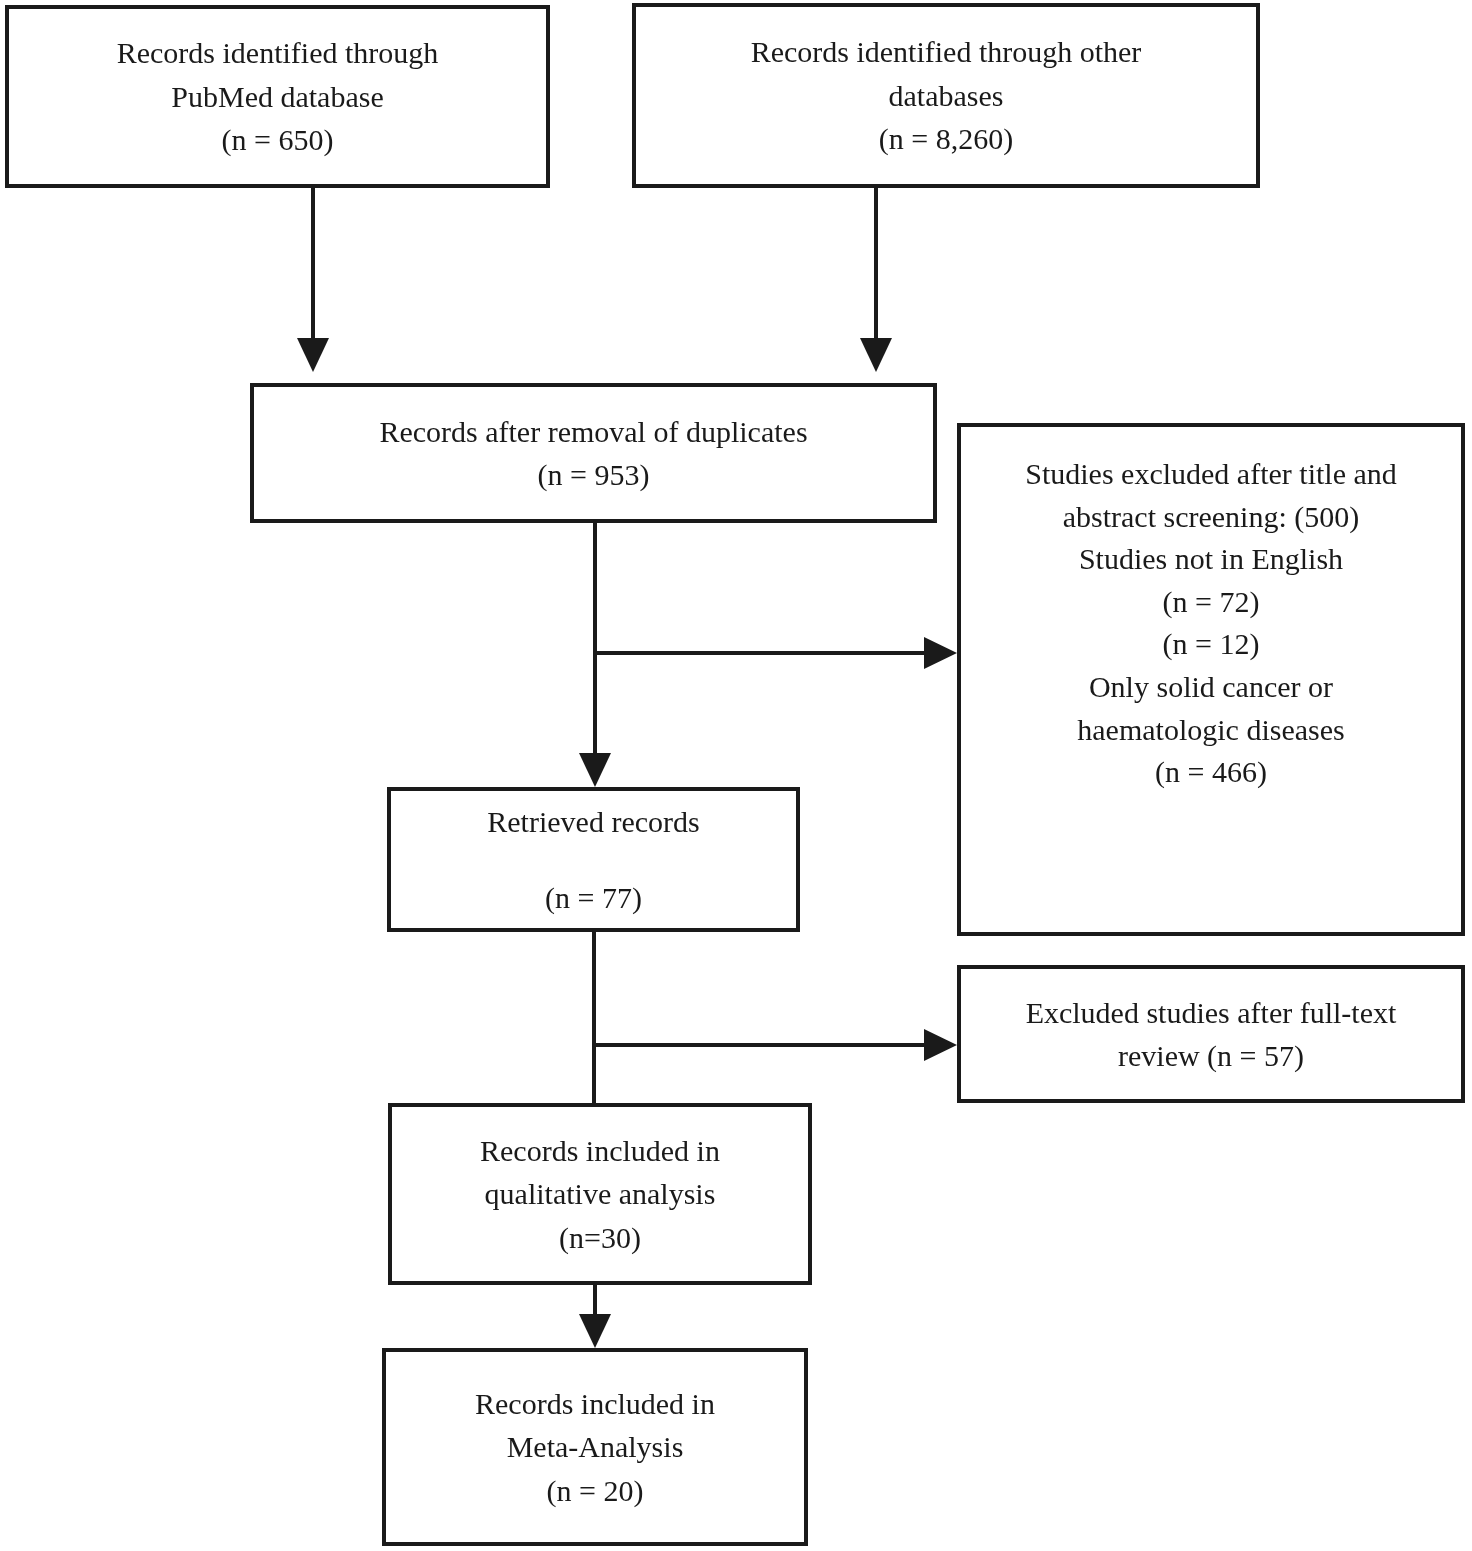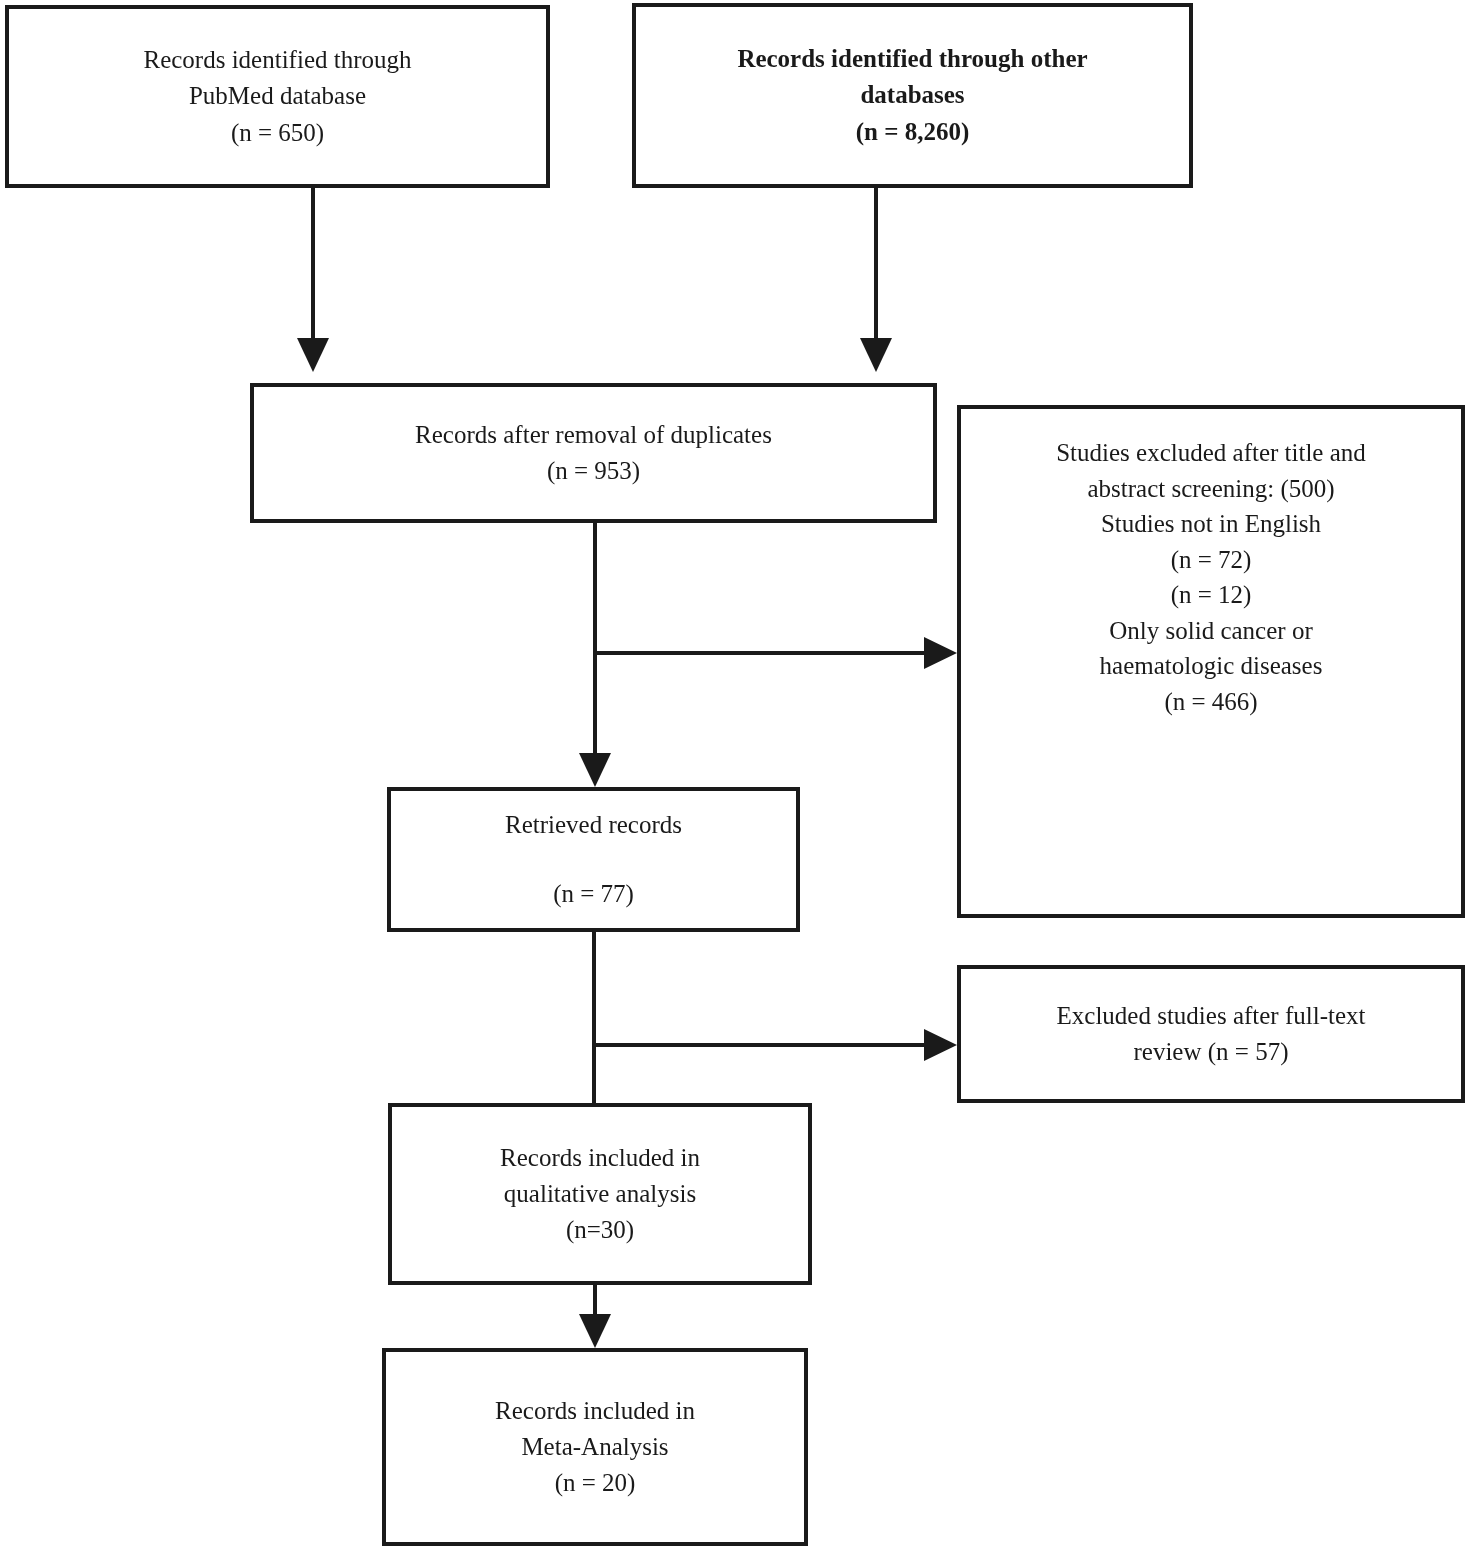--- a/index.html
+++ b/index.html
@@ -14,30 +14,30 @@
   .box {
     position: absolute;
     box-sizing: border-box;
     border: 4px solid #1a1a1a;
     background: #ffffff;
     display: flex;
     flex-direction: column;
     align-items: center;
     justify-content: center;
     text-align: center;
-    font-size: 25px;
+    font-size: 30px;
     line-height: 1.45;
   }
   .box .line { display: block; white-space: nowrap; }
 
   #box-pubmed      { left: 5px;   top: 5px;    width: 545px; height: 183px; }
-  #box-other       { left: 632px; top: 3px;    width: 561px; height: 185px; font-weight: bold; }
+  #box-other       { left: 632px; top: 3px;    width: 628px; height: 185px; }
   #box-duplicates  { left: 250px; top: 372px;  width: 687px; height: 140px; margin-top: 11px; }
   #box-excluded-screening {
-    left: 957px; top: 405px; width: 508px; height: 513px;
+    left: 957px; top: 423px; width: 508px; height: 513px;
     justify-content: flex-start; padding-top: 26px; line-height: 1.42; text-align: right;
   }
   #box-retrieved   { left: 387px; top: 787px;  width: 413px; height: 145px; gap: 33px; }
   #box-excluded-fulltext { left: 957px; top: 965px; width: 508px; height: 138px; }
   #box-qualitative { left: 388px; top: 1103px; width: 424px; height: 182px; }
   #box-meta        { left: 382px; top: 1348px; width: 426px; height: 198px; }
 
   #connectors {
     position: absolute;
     left: 0; top: 0;

